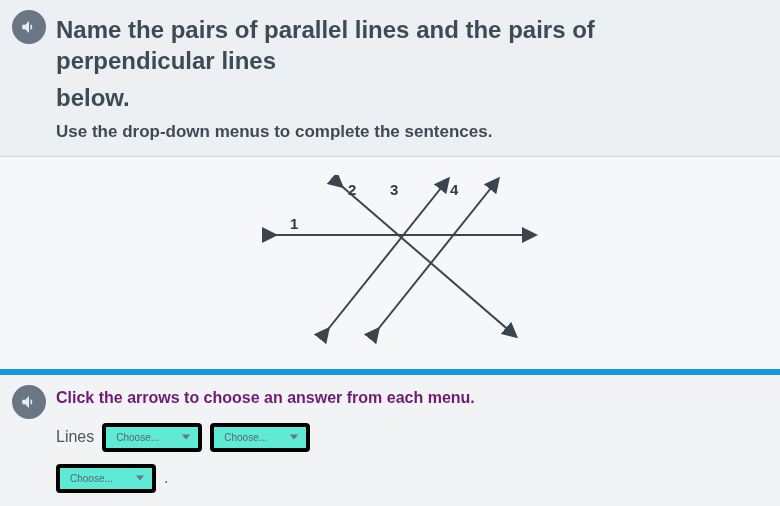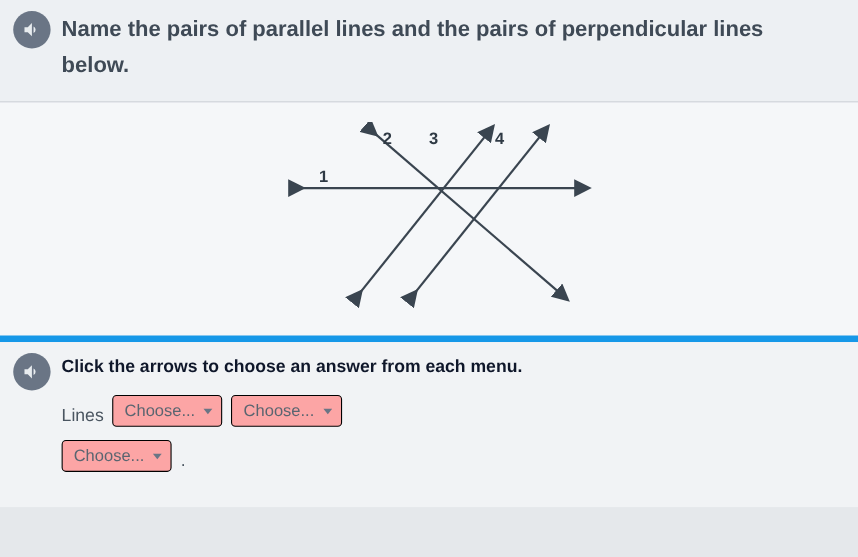--- a/index.html
+++ b/index.html
@@ -1,40 +1,41 @@
 <!DOCTYPE html>
 <html><head>
 <meta charset="utf-8">
 <style>
 *{box-sizing:border-box;margin:0;padding:0}
 body{font-family:Arial,Helvetica,sans-serif;background:#e5e8eb;width:780px;height:506px;overflow:hidden;color:#4a5560;filter:blur(.3px)}
 .panel{background:#edf0f3;padding:14px 20px 14px 56px;position:relative;border-bottom:1px solid #d0d5da}
 .audio-btn{position:absolute;left:12px;top:10px;width:34px;height:34px;border-radius:50%;background:#6a7585;display:flex;align-items:center;justify-content:center;cursor:pointer}
 .audio-btn svg{fill:#e8ecef}
-.q-title{font-size:20px;font-weight:700;color:#3f4a56;margin-bottom:6px;line-height:1.3}
+.q-title{font-size:24px;font-weight:700;color:#3f4a56;margin-bottom:6px;line-height:1.3}
 .q-sub{font-size:17px;font-weight:700;color:#3f4a56;margin-top:8px}
 .figure-panel{background:#f5f7f9;padding:18px 0 24px;display:flex;justify-content:center;border-bottom:6px solid #1698e8}
 .figure{width:320px;height:170px;position:relative}
 .answer-panel{background:#f1f3f5;padding:14px 20px 20px 56px;position:relative}
-.ans-instr{font-size:16px;font-weight:700;color:#0f172a;margin-bottom:16px}
-.sentence-row{display:flex;align-items:flex-end;flex-wrap:wrap;gap:8px;font-size:16px;color:#4a5560;margin-bottom:12px}
-.dropdown{background:#fca5a5;border:1px solid #000000;border-radius:4px;padding:5px 24px 5px 10px;font-size:15px;color:#5a6570;position:relative;cursor:pointer;min-width:100px}
+.ans-instr{font-size:16px;font-weight:700;color:#701a75;margin-bottom:16px}
+.sentence-row{display:flex;align-items:center;flex-wrap:wrap;gap:8px;font-size:16px;color:#4a5560;margin-bottom:12px}
+.dropdown{background:#5eead4;border:4px solid #000000;border-radius:4px;padding:5px 24px 5px 10px;font-size:10px;color:#5a6570;position:relative;cursor:pointer;min-width:100px}
 .dropdown::after{content:"";position:absolute;right:8px;top:50%;transform:translateY(-50%);border-left:4px solid transparent;border-right:4px solid transparent;border-top:5px solid #6a7585}
 </style>
 </head>
 <body>
 
 <div class="panel">
   <div class="audio-btn">
     <svg width="18" height="18" viewBox="0 0 24 24">
         <path d="M3 9v6h4l5 5V4L7 9H3zm13.5 3a4.5 4.5 0 0 0-2.5-4v8a4.5 4.5 0 0 0 2.5-4z"></path>
       </svg>
   </div>
   <div class="q-title">Name the pairs of parallel lines and the pairs of perpendicular lines</div>
   <div class="q-title">below.</div>
+  <div class="q-sub">Use the drop-down menus to complete the sentences.</div>
 </div>
 
 <div class="figure-panel">
   <div class="figure">
     <svg width="320" height="170" viewBox="0 0 320 170">
       <defs>
         <marker id="arr" markerWidth="8" markerHeight="8" refX="4" refY="4" orient="auto">
             <path d="M0,0 L8,4 L0,8 Z" fill="#3a4550"></path>
           </marker>
       </defs>

